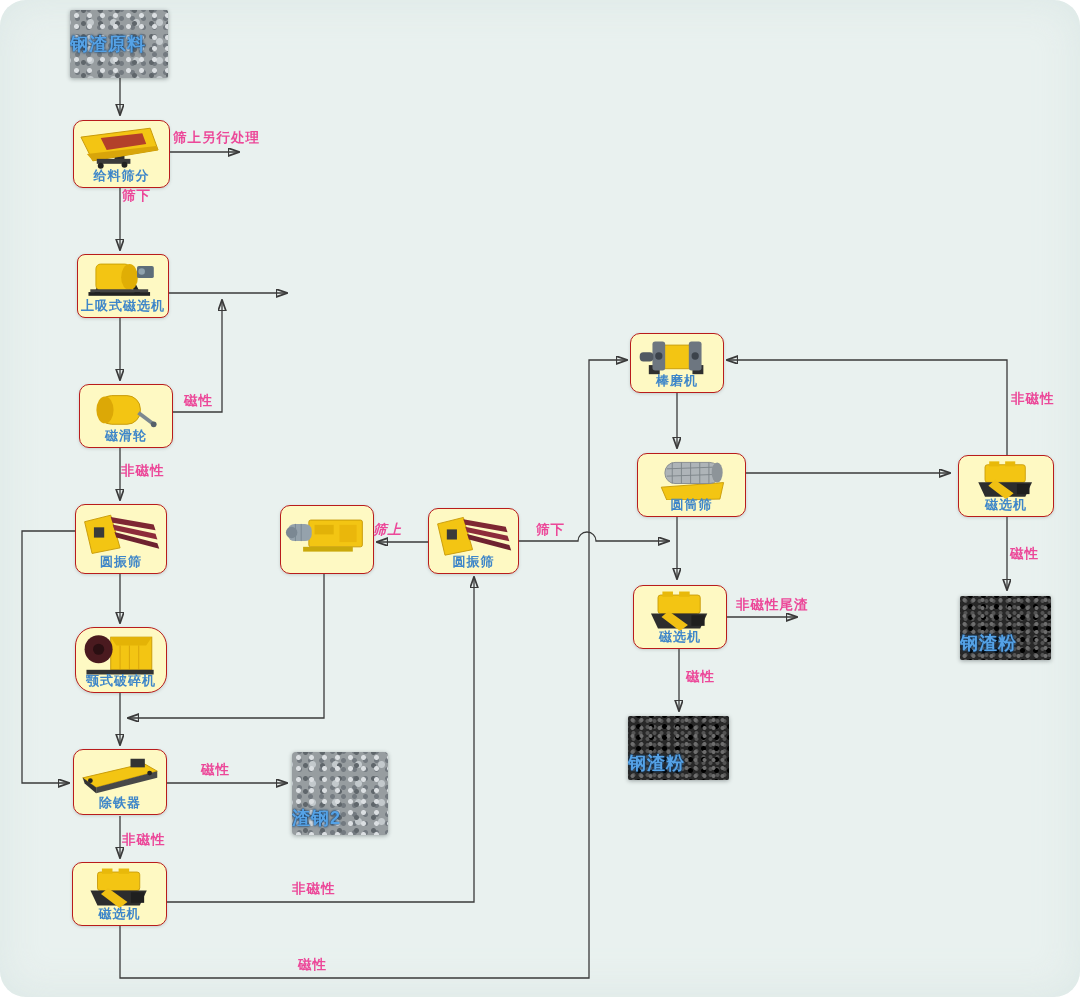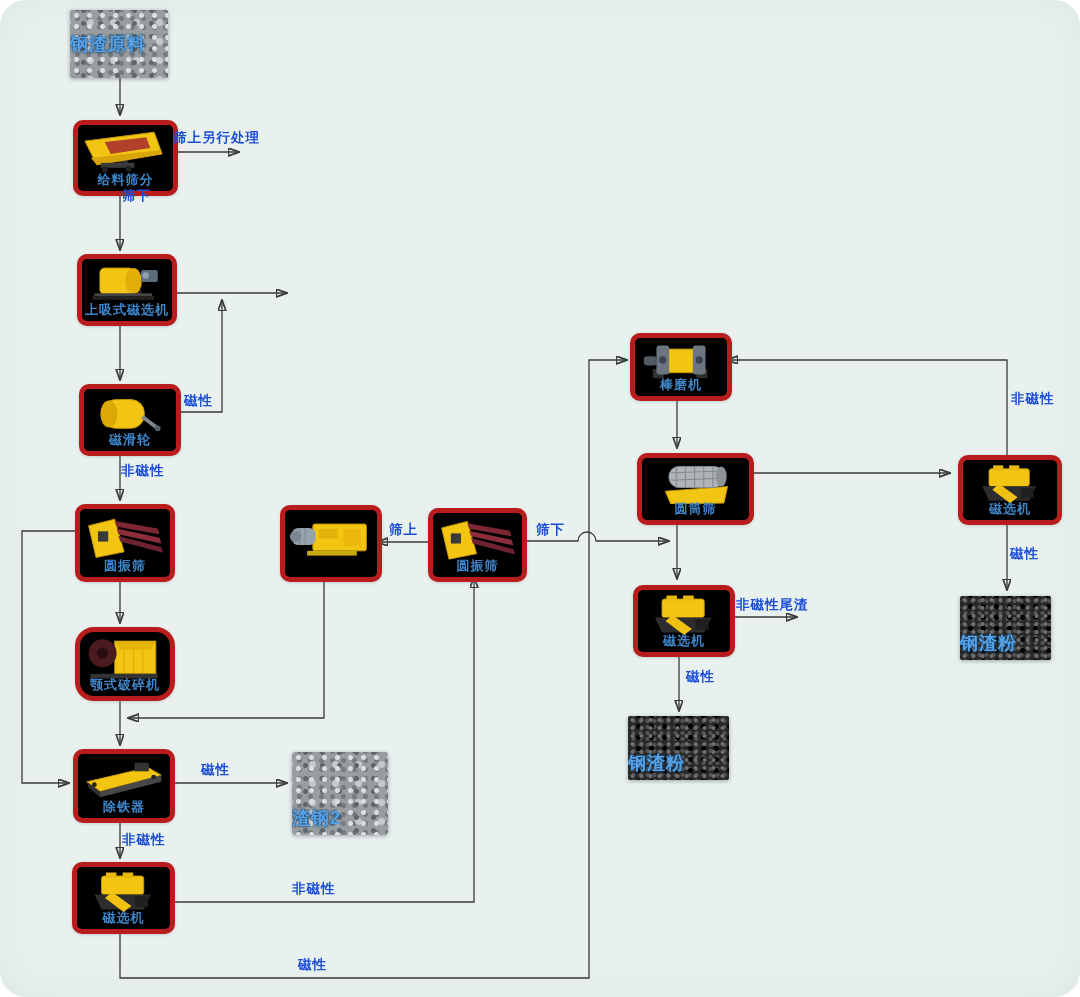--- a/index.html
+++ b/index.html
@@ -4,21 +4,21 @@
 <style>
   html,body{margin:0;padding:0;background:#ffffff;}
   body{font-family:"Liberation Sans","DejaVu Sans",sans-serif;}
   #stage{position:relative;width:1080px;height:997px;background:#ffffff;overflow:hidden;}
   #board{position:absolute;inset:0;background:#e9f1ef;border-radius:26px;
          box-shadow:inset 0 0 40px rgba(210,225,223,.6);}
   
   #flow{position:absolute;left:0;top:0;width:1080px;height:997px;pointer-events:none;}
   #flow path{fill:none;stroke:#3a3a3a;stroke-width:1.3px;}
   
-  .box{position:absolute;background:#000000;border:5px solid #b91c1c;border-radius:10px;
+  .box{position:absolute;background:#fef9c3;border:1px solid #b91c1c;border-radius:10px;
        box-shadow:0 1px 3px rgba(90,110,108,.25);}
   .box svg.m{position:absolute;left:3px;right:3px;top:2px;height:calc(100% - 18px);width:calc(100% - 6px);}
   .nlabel{position:absolute;left:0;right:0;bottom:2px;text-align:center;color:#3e86c9;
           font-size:13px;font-weight:600;letter-spacing:1px;white-space:nowrap;}
   
   .photo{position:absolute;box-shadow:0 1px 4px rgba(40,50,55,.4);overflow:hidden;}
   .rock-gray{background-color:#979da0;background-image:
       radial-gradient(circle,#dbdfe2 0 2px,transparent 3px),
       radial-gradient(circle,#5f666b 0 2px,transparent 3px),
       radial-gradient(circle,#c3c9cc 0 3px,transparent 4px),
@@ -30,47 +30,47 @@
       radial-gradient(circle,#000 0 2px,transparent 3px),
       radial-gradient(circle,#545454 0 1.5px,transparent 2.5px);
       background-size:9px 8px,13px 11px,7px 6px;
       background-position:0 0,4px 5px,2px 2px;}
   .plabel{position:absolute;left:0;right:0;text-align:left;color:#55a2e6;font-size:18px;
           font-weight:700;letter-spacing:1px;
           text-shadow:0 0 2px #17406b,0 0 3px #17406b;white-space:nowrap;}
   .plabel.mid{top:50%;transform:translateY(-50%);}
   .plabel.bot{bottom:5px;}
   
-  .elabel{position:absolute;color:#1d4ed8;font-size:13.5px;font-weight:600;letter-spacing:1px;
+  .elabel{position:absolute;color:#ec4899;font-size:13.5px;font-weight:600;letter-spacing:1px;
           white-space:nowrap;}
   
   #p-raw{left:70px;top:10px;width:98px;height:68px;border-radius:2px;}
   #n-feeder{left:73px;top:120px;width:95px;height:66px;}
-  #n-drumsep{left:77px;top:254px;width:90px;height:62px;}
+  #n-drumsep{left:77px;top:254px;width:90px;height:62px;border-radius:8px;}
   #n-pulley{left:79px;top:384px;width:92px;height:62px;}
   #n-vibL{left:75px;top:504px;width:90px;height:68px;}
   #n-jaw{left:75px;top:627px;width:90px;height:64px;border-radius:19px;}
   #n-ironrem{left:73px;top:749px;width:92px;height:64px;}
   #n-magBL{left:72px;top:862px;width:93px;height:62px;}
   #n-aux{left:280px;top:505px;width:92px;height:67px;}
   #n-vibM{left:428px;top:508px;width:89px;height:64px;}
   #n-rodmill{left:630px;top:333px;width:92px;height:58px;}
   #n-drumscr{left:637px;top:453px;width:91px;height:62px;padding-left:16px;}
   #n-magMR{left:633px;top:585px;width:92px;height:62px;}
   #n-magR{left:958px;top:455px;width:94px;height:60px;}
   #p-zg1{left:292px;top:268px;width:92px;height:64px;border-radius:8px;}
   #p-zg2{left:292px;top:752px;width:96px;height:83px;border-radius:4px;}
   #p-pwdD{left:628px;top:716px;width:101px;height:64px;border-radius:2px;}
   #p-pwdE{left:960px;top:596px;width:91px;height:64px;border-radius:2px;}
   
   #lbl-oversize-other{left:173px;top:129px;}
   #lbl-undersize-top{left:122px;top:187px;}
   #lbl-magnetic-pulley{left:184px;top:392px;}
   #lbl-nonmagnetic-pulley{left:121px;top:462px;}
-  #lbl-oversize-mid{left:389px;top:521px;}
+  #lbl-oversize-mid{left:373px;top:521px;font-style:italic;}
   #lbl-undersize-mid{left:536px;top:521px;}
   #lbl-nonmagnetic-right{left:1011px;top:390px;}
   #lbl-magnetic-right{left:1010px;top:545px;}
   #lbl-nonmagnetic-tailings{left:736px;top:596px;}
   #lbl-magnetic-mid{left:686px;top:668px;}
   #lbl-magnetic-ironrem{left:201px;top:761px;}
   #lbl-nonmagnetic-ironrem{left:122px;top:831px;}
   #lbl-nonmagnetic-bottom{left:292px;top:880px;}
   #lbl-magnetic-bottom{left:298px;top:956px;}
 </style>

